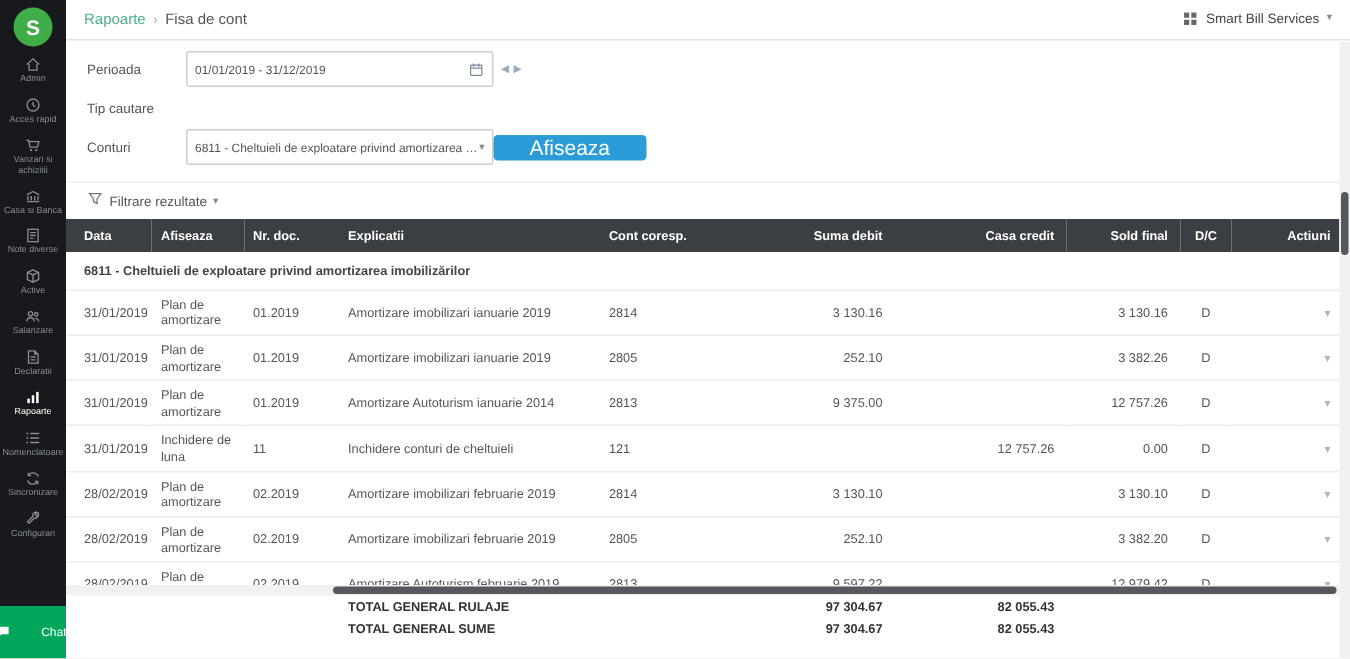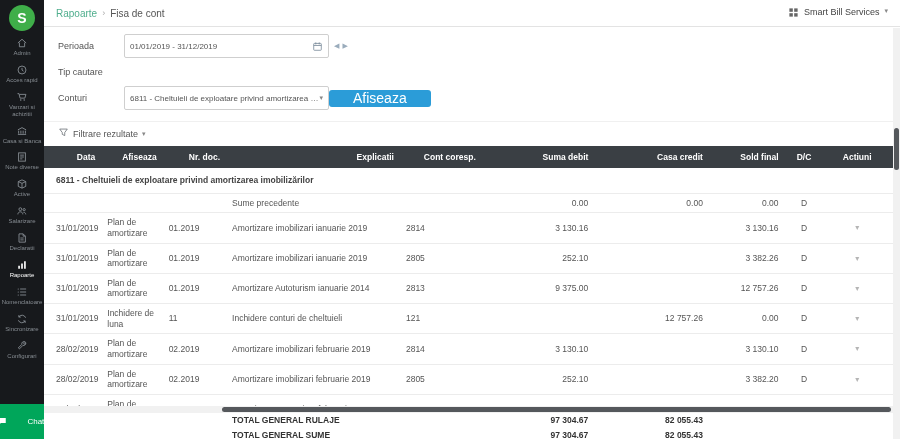--- a/index.html
+++ b/index.html
@@ -50,31 +50,31 @@
   .toolbar{display:flex;padding:5px 14px 6px;font-size:9px;color:#555;border-top:1px solid #f0f0f0}
   .tool-group{display:flex;align-items:center;gap:4px;cursor:pointer}
   .tool-group svg{width:11px;height:11px;color:#6d7378}
   .toolbar-right{margin-left:auto;display:flex;gap:18px}
 
   
   table{border-collapse:collapse;width:100%;table-layout:fixed;font-size:8.5px;color:#555}
   col.c-data{width:56px}col.c-doc{width:60px}col.c-nrdoc{width:62px}col.c-expl{width:170px}
   col.c-cont{width:80px}col.c-debit{width:112px}col.c-credit{width:112px}col.c-sold{width:74px}
   col.c-dc{width:34px}col.c-act{width:70px}
-  thead th{background:var(--table-header-bg);color:#fff;font-weight:bold;text-align:right;padding:6px;font-size:8.5px;white-space:nowrap}
+  thead th{background:var(--table-header-bg);color:#fff;font-weight:bold;text-align:left;padding:6px;font-size:8.5px;white-space:nowrap}
   th:first-child,td:first-child{padding-left:12px}
   th.num,td.num{text-align:right;padding-right:8px}
   th.dc,td.dc{text-align:center}
-  th.act,td.act{text-align:center}
+  th.act,td.act{text-align:right}
   td{padding:4px 6px;border-bottom:1px solid #ececec;vertical-align:middle;line-height:1.25;height:14px}
   .group-row td{font-weight:bold;color:#444;padding:7px 6px 7px 12px}
   .chev{color:#b5b5b5;cursor:pointer;font-size:8px}
 
   
-  .bottom{position:absolute;left:0;right:7px;bottom:0;height:33px;background:#fff}
+  .bottom{position:absolute;left:0;right:7px;bottom:16px;height:33px;background:#fff}
   .hscroll{height:7px;background:#f1f1f1;position:relative}
   .hscroll-thumb{position:absolute;left:21%;right:2px;top:1px;bottom:1px;background:#55585c;border-radius:3px;cursor:pointer}
   .totals td{border-bottom:none;padding:2px 6px;height:auto;font-weight:bold;color:#333}
   .totals td.num{padding-right:8px}
 
   .vscroll{position:absolute;right:0;top:28px;bottom:0;width:7px;background:#f1f1f1}
   .vscroll-thumb{position:absolute;top:100px;height:42px;left:1px;right:1px;background:#55585c;border-radius:3px;cursor:pointer}
 </style>
 </head>
 <body>
@@ -268,32 +268,20 @@
             <th class="num">Casa credit</th>
             <th class="num">Sold final</th>
             <th class="dc">D/C</th>
             <th class="act">Actiuni</th>
           </tr>
         </thead>
         <tbody>
           <tr class="group-row">
             <td colspan="10">6811 - Cheltuieli de exploatare privind amortizarea imobilizărilor</td>
           </tr>
-        <tr>
-              <td></td>
-              <td></td>
-              <td></td>
-              <td>Sume precedente</td>
-              <td></td>
-              <td class="num">0.00</td>
-              <td class="num">0.00</td>
-              <td class="num">0.00</td>
-              <td class="dc">D</td>
-              <td class="act"></td>
-            </tr>
             <tr>
               <td>31/01/2019</td>
               <td>Plan de amortizare</td>
               <td>01.2019</td>
               <td>Amortizare imobilizari ianuarie 2019</td>
               <td>2814</td>
               <td class="num">3 130.16</td>
               <td class="num"></td>
               <td class="num">3 130.16</td>
               <td class="dc">D</td>

